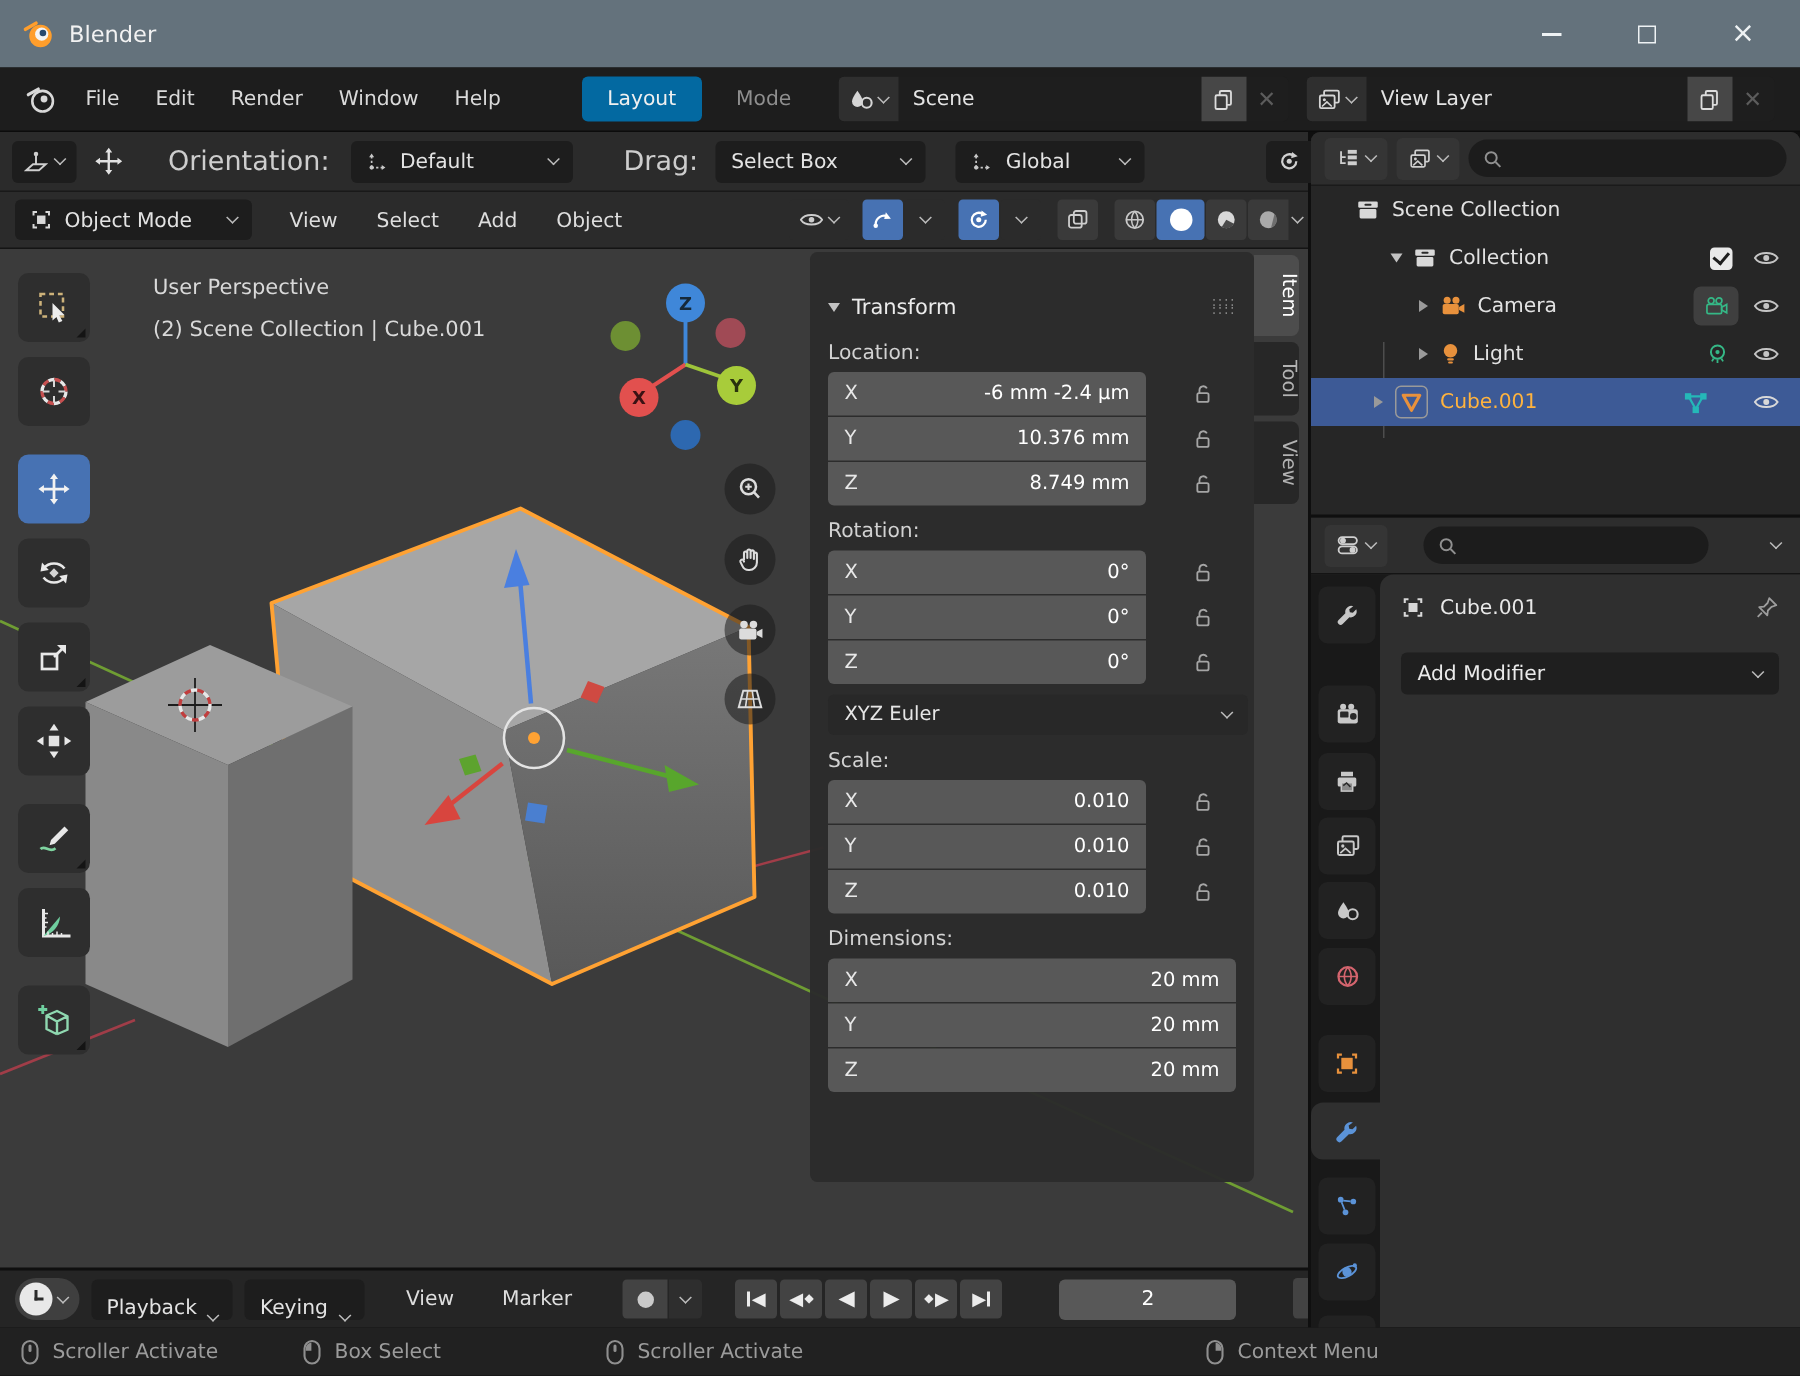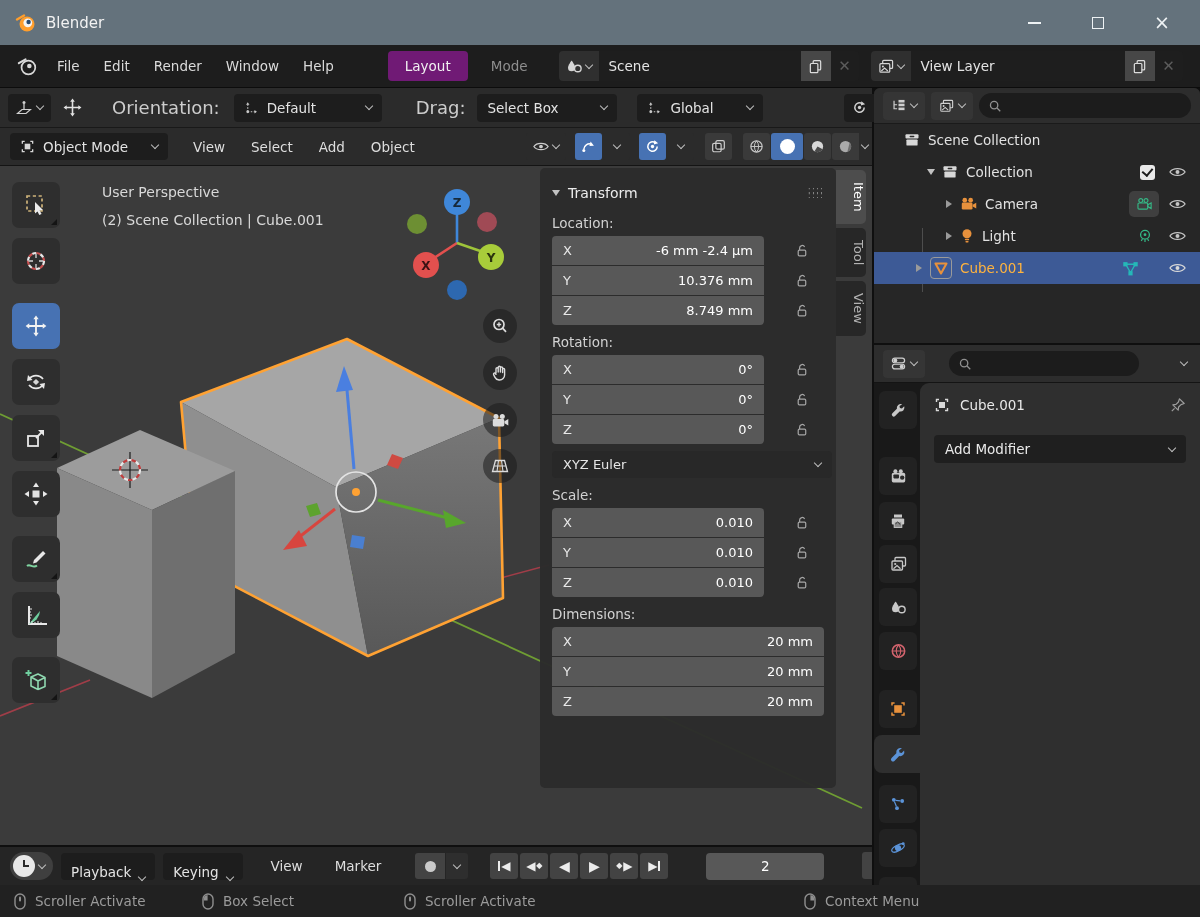--- a/index.html
+++ b/index.html
@@ -12,21 +12,21 @@
 .win-controls{margin-left:auto;display:flex;align-items:center;gap:44px;padding-right:14px}
 .wc{width:20px;height:20px;display:flex;align-items:center;justify-content:center;cursor:default}
 .wc-min{width:13px;height:2px;background:#eef2f4}
 .wc-max{width:12px;height:12px;border:1.6px solid #eef2f4}
 .wc-close{font-size:19px;color:#eef2f4;line-height:1}
 
 
 .topbar{position:absolute;left:0;top:45px;width:1200px;height:43px;background:#1d1d1d;display:flex;align-items:center;border-bottom:1px solid #0c0c0c}
 .menu-item{padding:6px 12px;color:#dadada;font-size:13.5px;border-radius:4px}
 .ws-tab{margin-left:6px;padding:7px 17px;border-radius:4px;font-size:13.5px}
-.ws-tab.active{background:#701a75;color:#f0f0f0}
+.ws-tab.active{background:#0369a1;color:#f0f0f0}
 .ws-tab.inactive{color:#8e8e8e}
 .id-widget{display:flex;align-items:center;height:30px;border-radius:4px;overflow:hidden;background:#1e1e1e}
 .idw-iconbtn{display:flex;align-items:center;gap:4px;background:#2f2f2f;height:30px;padding:0 7px}
 .idw-name{padding:0 10px;color:#e4e4e4;font-size:13.5px}
 .idw-copy{width:30px;height:30px;background:#474747;display:flex;align-items:center;justify-content:center;color:#dcdcdc}
 .idw-x{width:28px;height:30px;display:flex;align-items:center;justify-content:center;color:#5c5c5c;font-size:15px}
 
 
 .chev{display:inline-block;width:6px;height:6px;border-right:1.6px solid #bdbdbd;border-bottom:1.6px solid #bdbdbd;transform:rotate(45deg);margin-top:-3px;flex:none}
 .tri-d{width:0;height:0;border-top:6px solid #c2c2c2;border-left:4.5px solid transparent;border-right:4.5px solid transparent;flex:none}
@@ -52,21 +52,21 @@
 .toolbar{position:absolute;left:12px;top:16px;display:flex;flex-direction:column;width:48px}
 .tbtn{width:48px;height:46px;border-radius:7px;background:#2e2e2e;display:flex;align-items:center;justify-content:center;position:relative;margin-bottom:10px}
 .tbtn.grp-end{margin-bottom:19px}
 .tbtn.active{background:#4772b3}
 .tbtn .corner{position:absolute;right:3px;bottom:3px;width:0;height:0;border-left:6px solid transparent;border-bottom:6px solid #141414}
 
 
 .fbtn{position:absolute;left:483px;width:34px;height:34px;border-radius:50%;background:rgba(28,28,28,.55);display:flex;align-items:center;justify-content:center}
 
 
-.npanel{position:absolute;left:540px;top:2px;width:296px;height:620px;background:rgba(43,43,43,.97);border-radius:5px;padding:12px 12px;color:#d6d6d6}
+.npanel{position:absolute;left:540px;top:2px;width:296px;height:620px;background:rgba(43,43,43,.97);border-radius:5px;padding:24px 12px;color:#d6d6d6}
 .np-head{display:flex;align-items:center;gap:8px;height:26px}
 .np-title{color:#ececec;font-size:14px}
 .np-dots{margin-left:auto;color:#8a8a8a;font-size:9px;letter-spacing:1px;line-height:5px;text-align:right}
 .np-label{font-size:13.5px;color:#d2d2d2;margin:9px 0 5px 0}
 .fgroup{display:flex;flex-direction:column;gap:1px}
 .frowwrap{display:flex;align-items:center}
 .frow{width:212px;height:29px;background:#585858;display:flex;align-items:center;padding:0 11px;color:#fff;font-size:13px}
 .frow.wide{width:280px}
 .fgroup .frowwrap:first-child .frow{border-radius:4px 4px 0 0}
 .fgroup .frowwrap:last-child .frow{border-radius:0 0 4px 4px}

